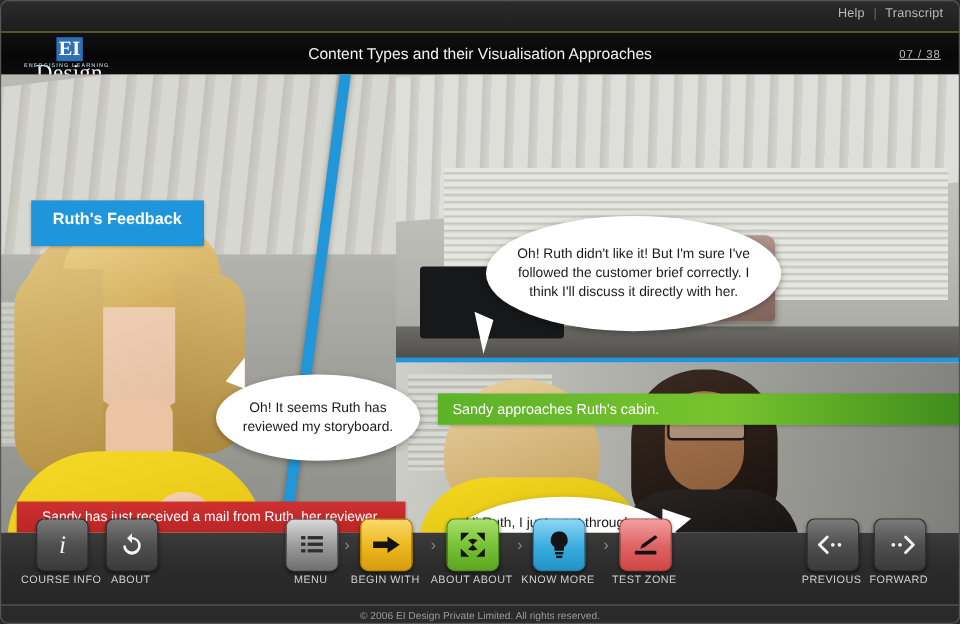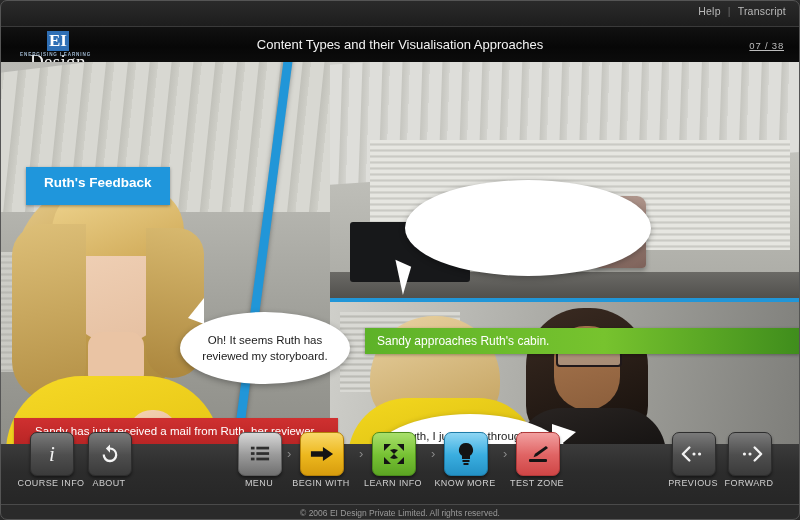--- a/index.html
+++ b/index.html
@@ -220,20 +220,21 @@
     </div>
 
     <div class="diag"></div>
 
     <div class="tag-blue">Ruth's Feedback</div>
 
     <div class="banner-green">Sandy approaches Ruth's cabin.</div>
 
     <div class="bubble" id="bubble1">
       <span class="tail"></span>
+      <p>Oh! Ruth didn't like it! But I'm sure I've followed the customer brief correctly. I think I'll discuss it directly with her.</p>
     </div>
 
     <div class="bubble" id="bubble2">
       <span class="tail"></span>
       <p>Oh! It seems Ruth has reviewed my storyboard.</p>
     </div>
 
     <div class="bubble" id="bubble3">
       <span class="tail"></span>
       <p>Hi Ruth, I just went through your feedback for my storyboard to see what's missing but I really can't figure it out.</p>
@@ -286,21 +287,21 @@
           <g fill="#141414">
             <path d="M2 2h7L2 9z"></path>
               <path d="M22 2h-7l7 7z"></path>
               <path d="M2 22h7l-7-7z"></path>
               <path d="M22 22h-7l7-7z"></path>
             <path d="M8 8l4 4 4-4-4-1z"></path>
               <path d="M8 16l4-4 4 4-4 1z"></path>
           </g>
         </svg>
       </div>
-      <div class="tbl" style="left:393px;">LEARN INFO</div>
+      <div class="tbl" style="left:393px;">ABOUT ABOUT</div>
       <div class="arrowsep" style="left:431px;">›</div>
 
       <div class="tbtn blue" style="left:444px;">
         <svg width="20" height="24" viewBox="0 0 20 24" aria-hidden="true">
           <path d="M10 1a7 7 0 0 0-4 12.8V17h8v-3.2A7 7 0 0 0 10 1z" fill="#141414"></path>
           <rect x="6.5" y="18" width="7" height="2" fill="#141414"></rect>
           <rect x="7.5" y="21" width="5" height="2" fill="#141414"></rect>
         </svg>
       </div>
       <div class="tbl" style="left:465px;">KNOW MORE</div>

